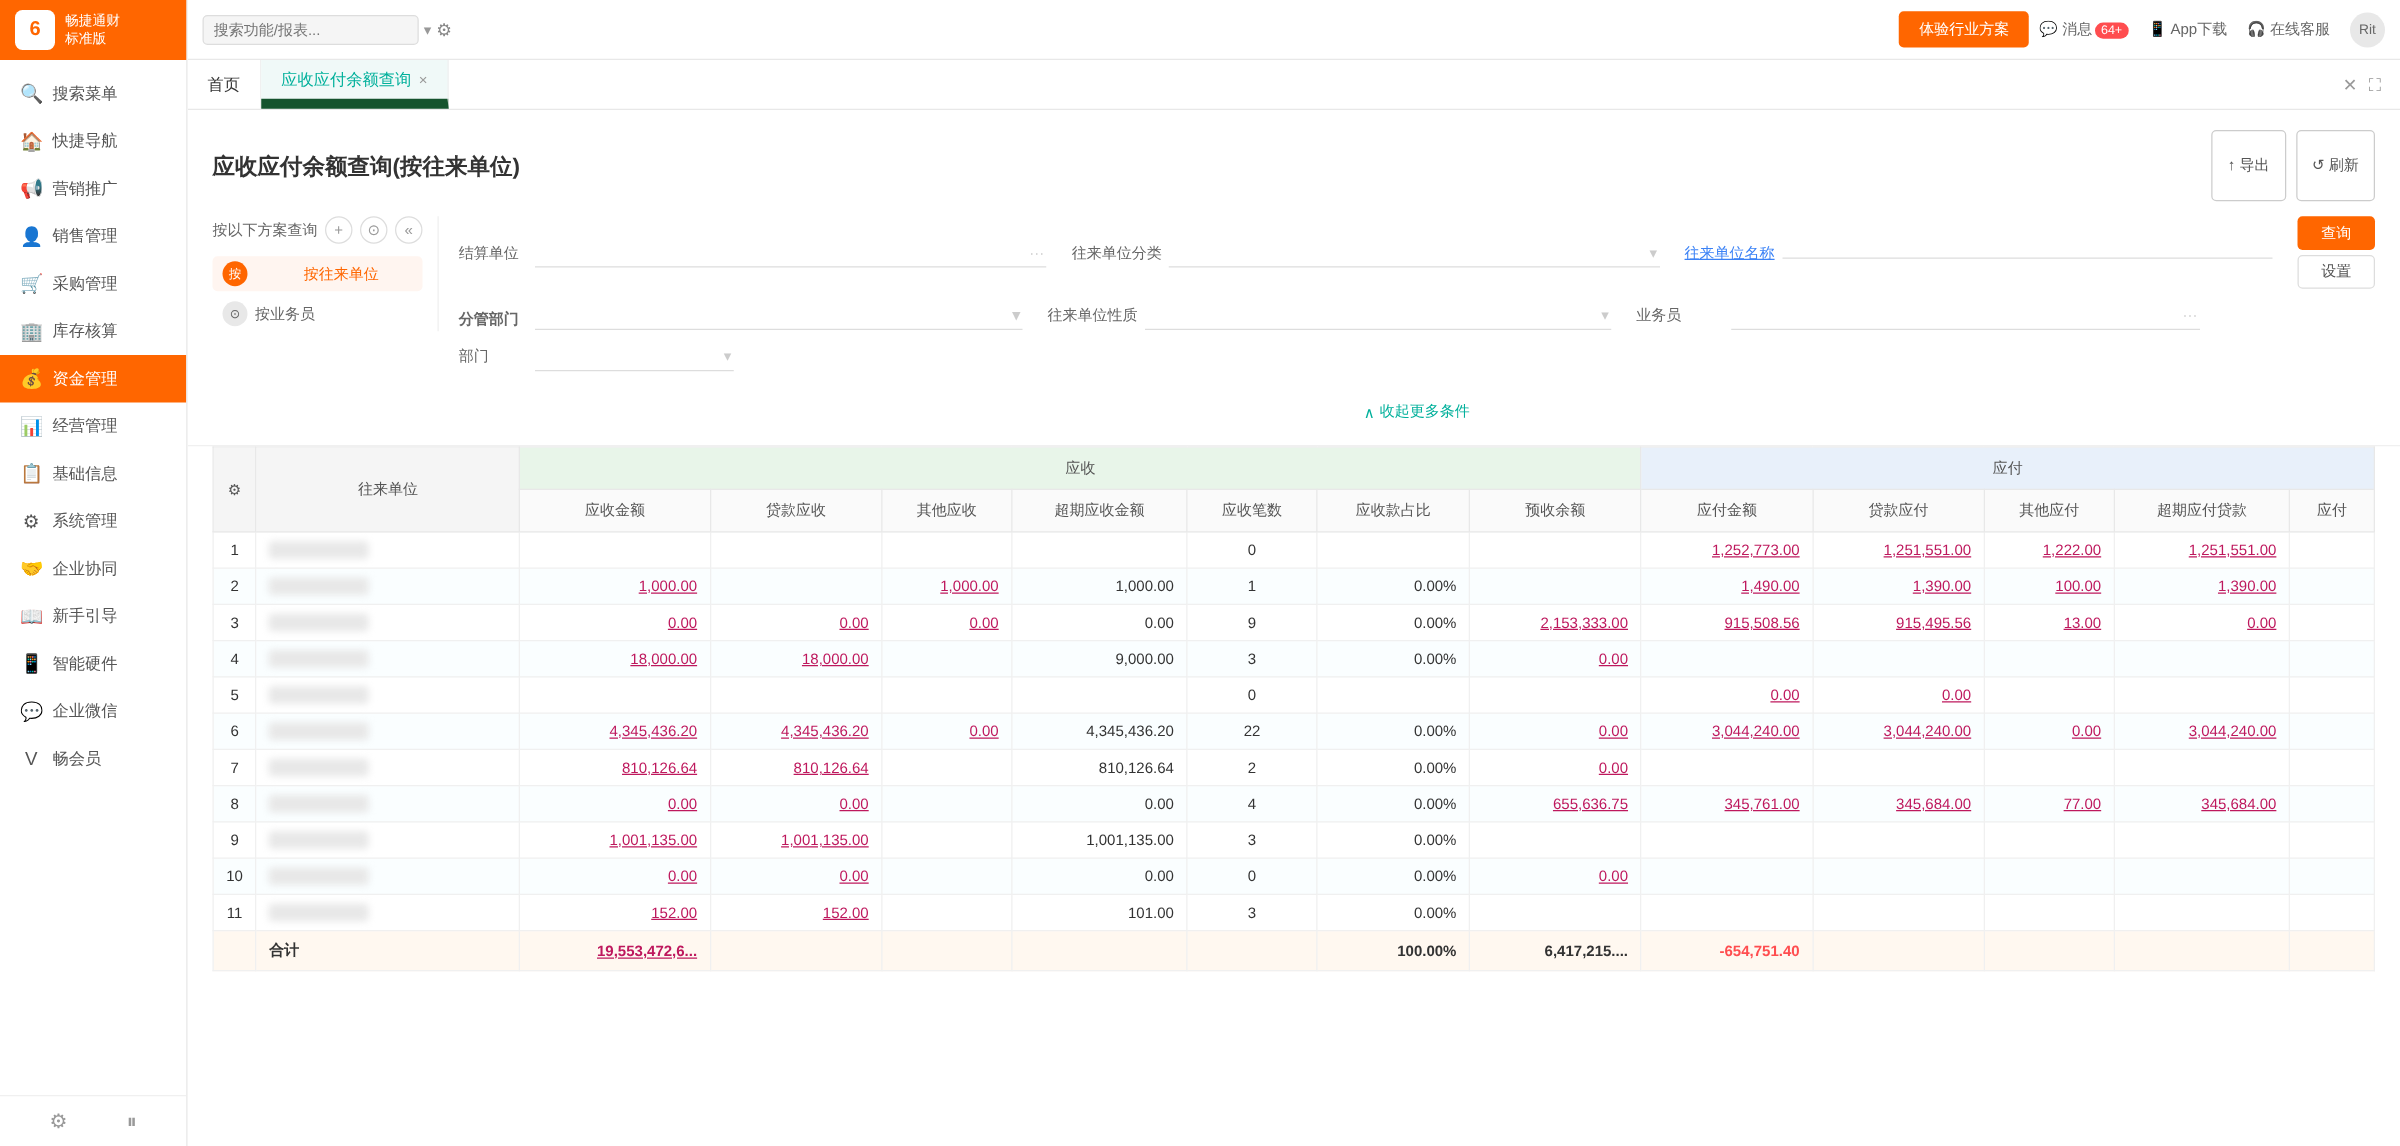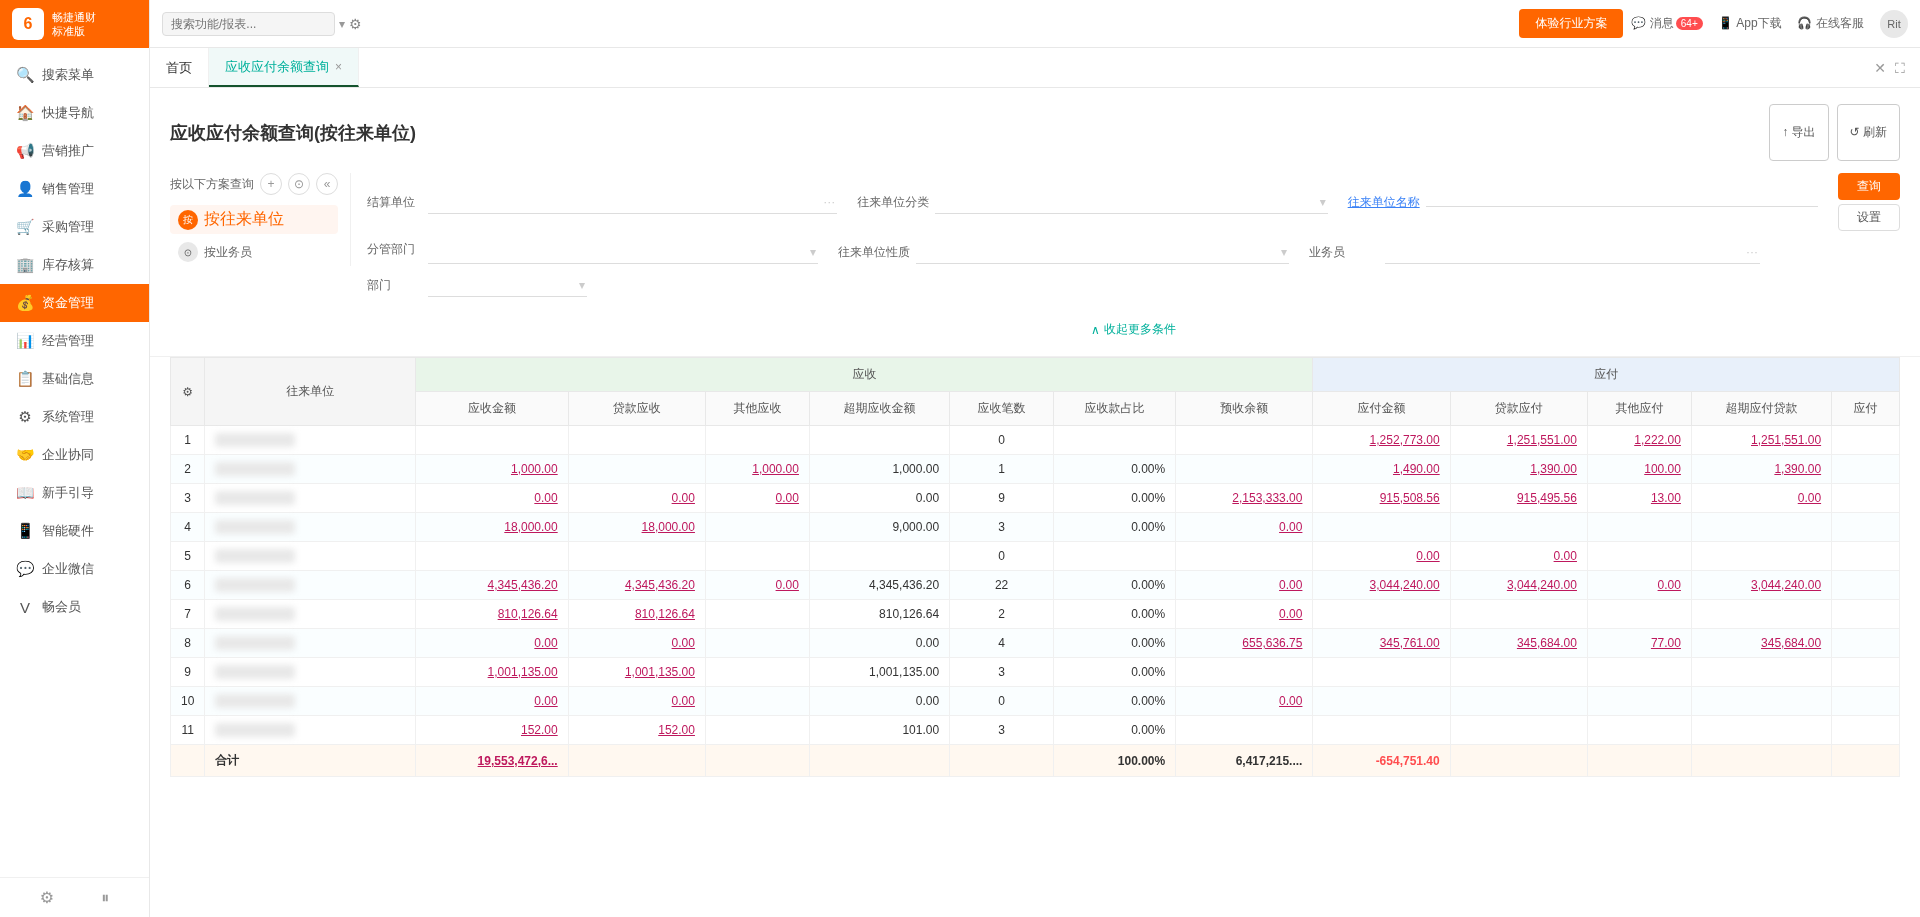--- a/index.html
+++ b/index.html
@@ -26,41 +26,41 @@
     .sidebar-bottom { padding: 8px 0; border-top: 1px solid #f0f0f0; display: flex; align-items: center; justify-content: space-around; padding: 10px 16px; }
     .sidebar-footer-icon { color: #999; font-size: 16px; cursor: pointer; }
 
     
     .main { margin-left: 150px; margin-top: 48px; height: calc(100vh - 48px); display: flex; flex-direction: column; }
     
     
     .tab-bar { background: #fff; border-bottom: 1px solid #e8e8e8; display: flex; align-items: stretch; min-height: 40px; }
     .tab-item { padding: 0 16px; display: flex; align-items: center; gap: 6px; cursor: pointer; color: #666; font-size: 13px; border-right: 1px solid #f0f0f0; }
     .tab-item.home { color: #333; }
-    .tab-item.active { background: #f0f9f8; color: #00b09b; border-bottom: 2px solid #14532d; }
+    .tab-item.active { background: #f0f9f8; color: #00b09b; border-bottom: 8px solid #14532d; }
     .tab-close { font-size: 12px; color: #999; }
 
     
     .page-content { flex: 1; overflow-y: auto; background: #f0f2f5; padding: 0; }
     .page-inner { background: #fff; margin: 0; min-height: 100%; }
 
     
     .page-header { padding: 16px 20px 0; display: flex; align-items: center; justify-content: space-between; }
     .page-title { font-size: 18px; font-weight: bold; color: #333; }
     .page-header-actions { display: flex; gap: 8px; }
     .btn-export { background: transparent; border: 1px solid #ccc; border-radius: 4px; padding: 5px 12px; font-size: 12px; cursor: pointer; color: #555; }
     .btn-refresh { background: transparent; border: 1px solid #ccc; border-radius: 4px; padding: 19px 12px; font-size: 12px; cursor: pointer; color: #555; }
 
     
     .filter-area { padding: 12px 20px; border-bottom: 1px solid #f0f0f0; }
     .filter-icon-btn { width: 22px; height: 22px; border: 1px solid #ddd; border-radius: 50%; display: flex; align-items: center; justify-content: center; cursor: pointer; color: #999; font-size: 12px; }
     .scheme-item { display: flex; align-items: center; gap: 6px; padding: 4px 8px; cursor: pointer; border-radius: 4px; }
     .scheme-item.active { background: #fff5f0; }
     .scheme-icon { width: 20px; height: 20px; border-radius: 50%; background: #ff6600; display: flex; align-items: center; justify-content: center; color: #fff; font-size: 10px; }
-    .scheme-text { font-size: 16px; color: #ff6600; }
+    .scheme-text { font-size: 12px; color: #ff6600; margin-left: 39px; }
     .scheme-item2 { display: flex; align-items: center; gap: 6px; padding: 4px 8px; cursor: pointer; }
     .scheme-icon2 { width: 20px; height: 20px; border-radius: 50%; background: #e8e8e8; display: flex; align-items: center; justify-content: center; color: #666; font-size: 10px; }
     .scheme-text2 { font-size: 12px; color: #666; }
 
     .collapse-more { text-align: center; color: #00b09b; font-size: 12px; cursor: pointer; padding: 6px 0; display: flex; align-items: center; justify-content: center; gap: 4px; }
 
     
     .table-area { padding: 0 20px 20px; overflow-x: auto; }
     .data-table { width: 100%; border-collapse: collapse; font-size: 12px; min-width: 1400px; }
     .data-table th { background: #fafafa; border: 1px solid #e8e8e8; padding: 8px 10px; text-align: center; color: #555; font-weight: normal; white-space: nowrap; }
@@ -253,21 +253,21 @@
                 <span style="color:#3b82f6;min-width:70px;text-decoration:underline;">往来单位名称</span>
                 <div style="flex:1;border-bottom:1px solid #ddd;padding:4px 2px;"></div>
               </div>
 
               <div style="display:flex;flex-direction:column;gap:4px;">
                 <button style="background:#ff6600;color:#fff;border:none;border-radius:4px;padding:5px 18px;font-size:12px;cursor:pointer;">查询</button>
                 <button style="background:#fff;color:#555;border:1px solid #ddd;border-radius:4px;padding:4px 18px;font-size:12px;cursor:pointer;">设置</button>
               </div>
             </div>
             <div style="display:flex; gap:20px; margin-bottom:10px; align-items:center;">
-              <div style="flex:1; display:flex; align-items:flex-start; gap:6px;">
+              <div style="flex:1; display:flex; align-items:flex-end; gap:6px;font-weight:bold;">
                 <span style="color:#666;min-width:55px;">分管部门</span>
                 <div style="flex:1;border-bottom:1px solid #ddd;display:flex;align-items:center;justify-content:flex-end;padding:4px 2px;">
                   <span style="color:#ccc;">▾</span>
                 </div>
               </div>
               <div style="flex:1; display:flex; align-items:center; gap:6px;">
                 <span style="color:#666;min-width:70px;">往来单位性质</span>
                 <div style="flex:1;border-bottom:1px solid #ddd;display:flex;align-items:center;justify-content:flex-end;padding:4px 2px;">
                   <span style="color:#ccc;">▾</span>
                 </div>

